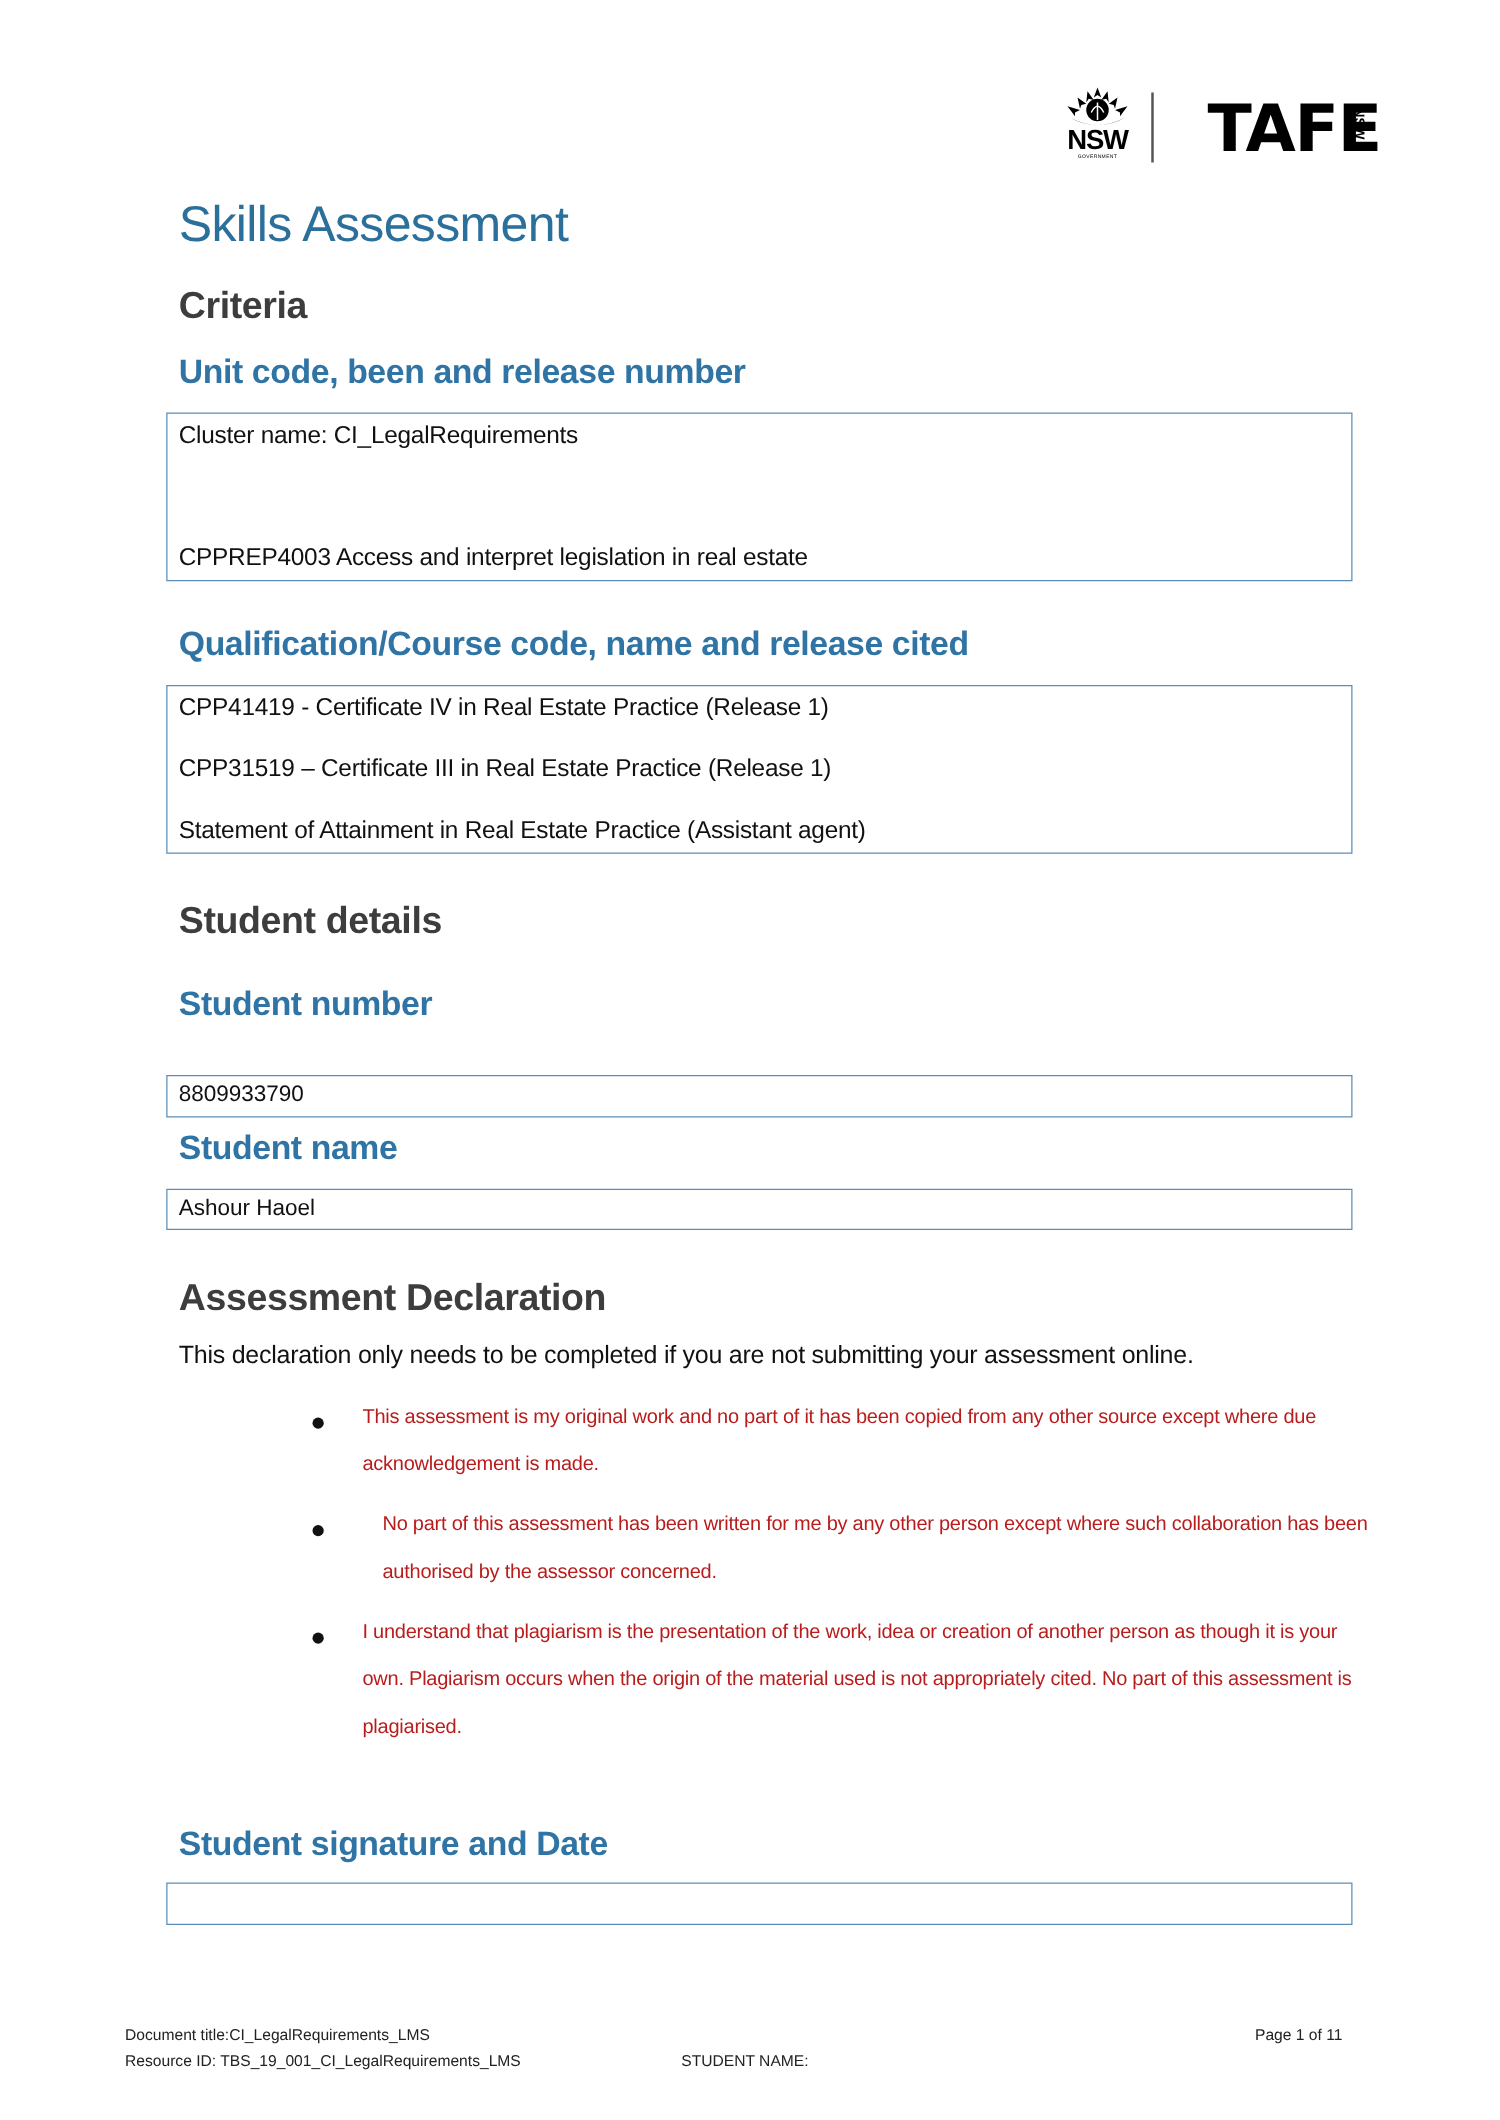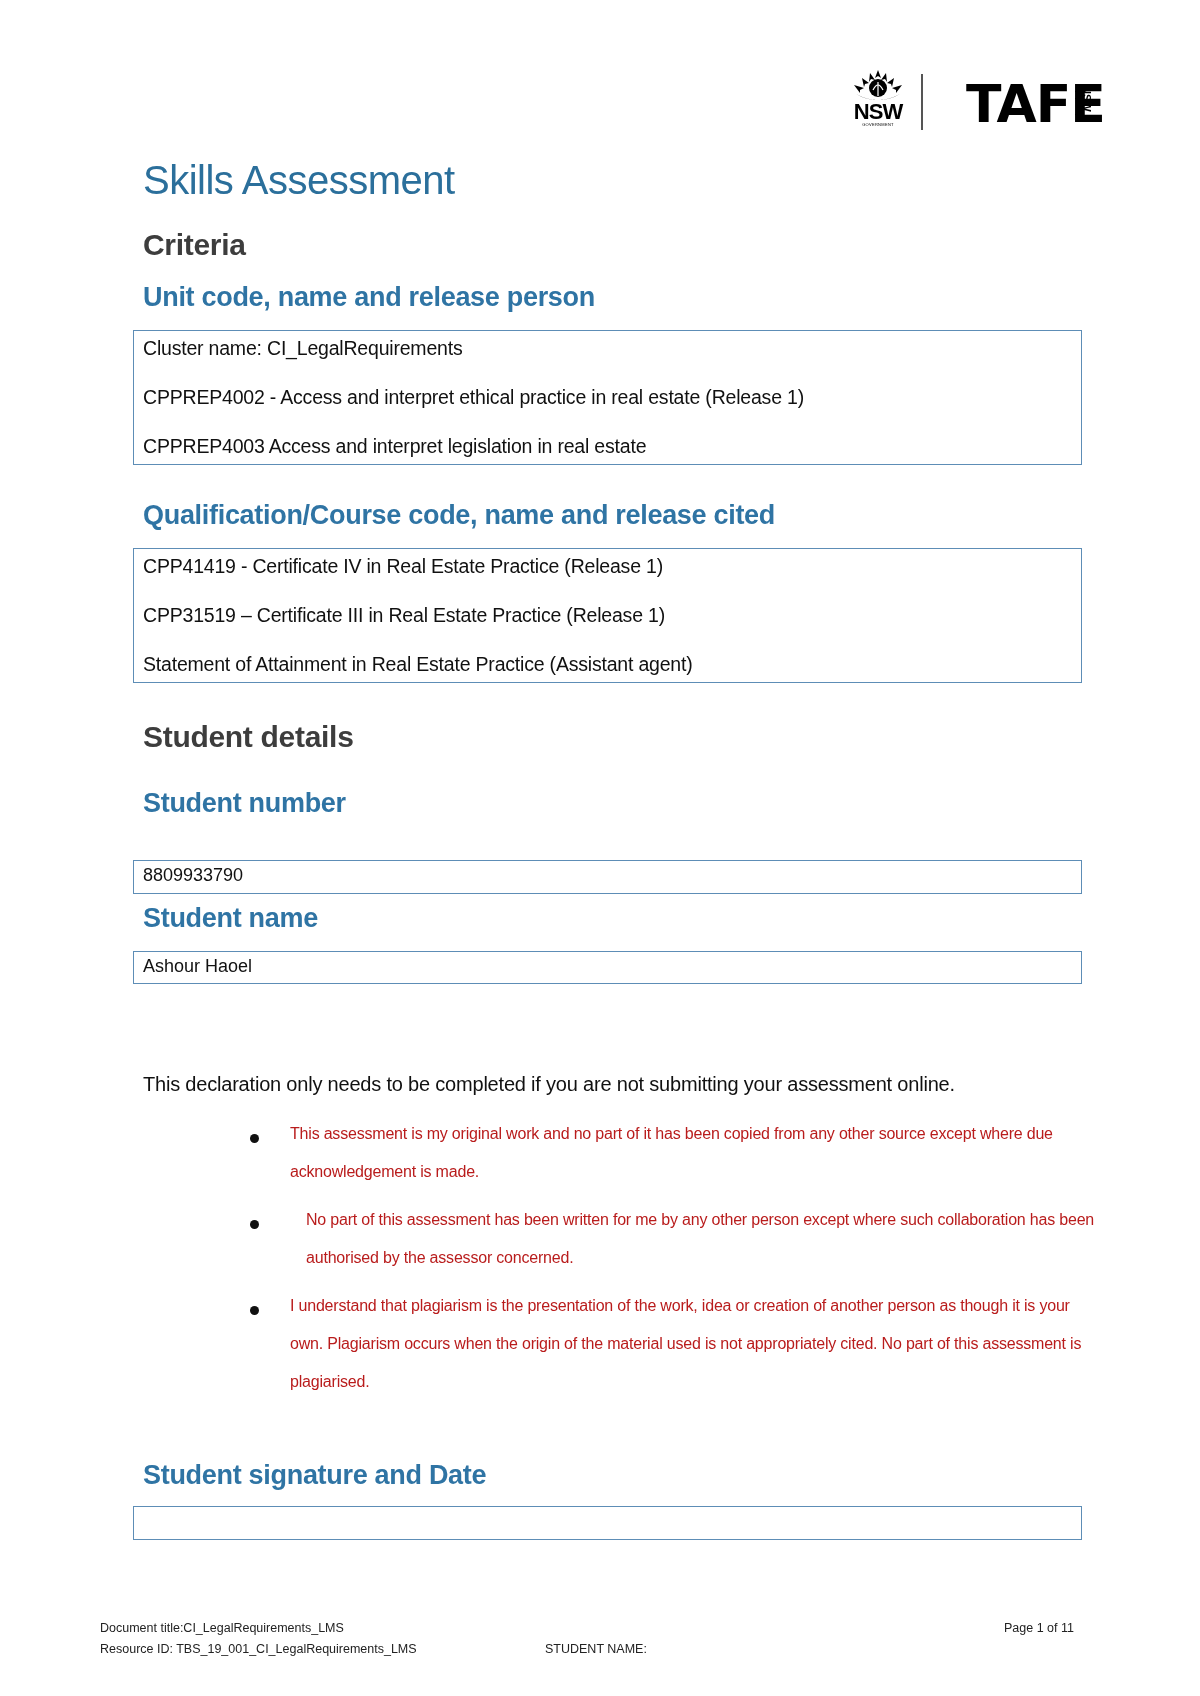--- a/index.html
+++ b/index.html
@@ -63,24 +63,23 @@
       <div class="gov-text">GOVERNMENT</div>
     </div>
     <div class="logo-divider"></div>
     <div class="tafe-text">TAFE</div>
     <div class="tafe-nsw">NSW</div>
   </div>
 
   <div class="h-title">Skills Assessment</div>
   <div class="h-section" style="top:228px;">Criteria</div>
 
-  <div class="h-sub" style="top:282px;">Unit code, name and release person</div>
+  <div class="h-sub" style="top:282px;">Unit code, been and release number</div>
   <div class="box" style="top:330px; height:135px;">
     <div class="box-line" style="top:6px;">Cluster name: CI_LegalRequirements</div>
-    <div class="box-line" style="top:55px;"> CPPREP4002 - Access and interpret ethical practice in real estate (Release 1)</div>
     <div class="box-line" style="top:104px;">CPPREP4003 Access and interpret legislation in real estate</div>
   </div>
 
   <div class="h-sub" style="top:500px;">Qualification/Course code, name and release cited</div>
   <div class="box" style="top:548px; height:135px;">
     <div class="box-line" style="top:6px;">CPP41419 - Certificate IV in Real Estate Practice (Release 1)</div>
     <div class="box-line" style="top:55px;">CPP31519 – Certificate III in Real Estate Practice (Release 1)</div>
     <div class="box-line" style="top:104px;">Statement of Attainment in Real Estate Practice (Assistant agent)</div>
   </div>
 
@@ -89,20 +88,21 @@
   <div class="h-sub" style="top:788px;">Student number</div>
   <div class="box" style="top:834px; height:34px;margin-top:26px;">
     <div class="field-value">8809933790</div>
   </div>
 
   <div class="h-sub" style="top:903px;">Student name</div>
   <div class="box" style="top:951px; height:33px;">
     <div class="field-value">Ashour Haoel</div>
   </div>
 
+  <div class="h-section" style="top:1022px;">Assessment Declaration</div>
   <div class="intro">This declaration only needs to be completed if you are not submitting your assessment online.</div>
 
   <div class="bullet" style="top:1119px;">
     <div class="bullet-dot" style="top:15px;"></div>
     <div class="bullet-text" style="top:-4px;">This assessment is my original work and no part of it has been copied from any other source except where due acknowledgement is made.</div>
   </div>
   <div class="bullet" style="top:1205px;">
     <div class="bullet-dot" style="top:15px;"></div>
     <div class="bullet-text" style="top:-4px;margin-left:16px;">No part of this assessment has been written for me by any other person except where such collaboration has been authorised by the assessor concerned.</div>
   </div>

